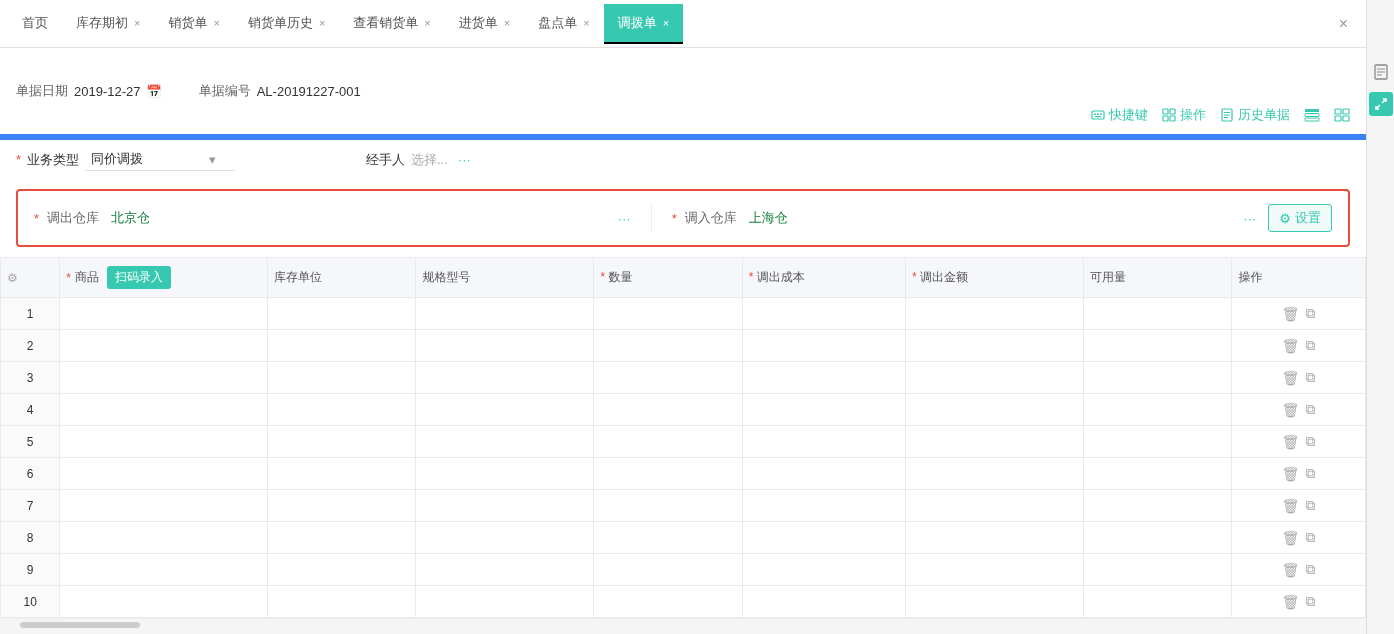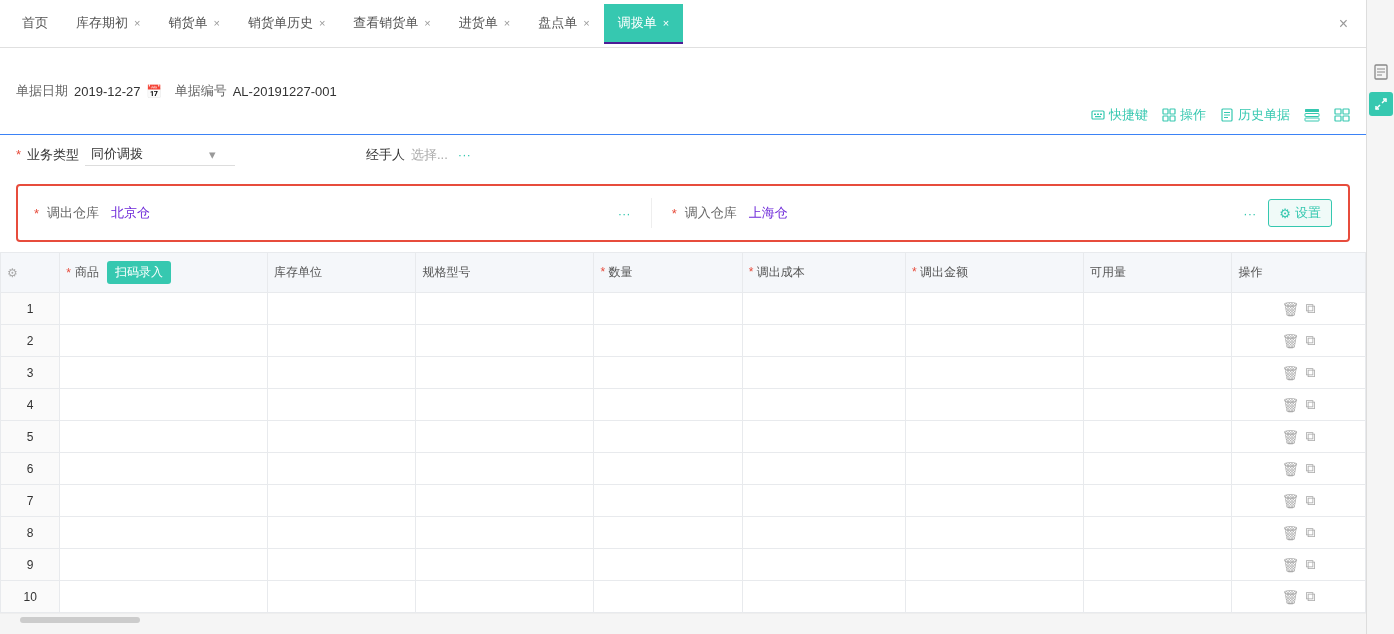--- a/index.html
+++ b/index.html
@@ -10,33 +10,33 @@
       display: flex; align-items: center; background: #fff;
       border-bottom: 1px solid #e0e0e0; padding: 0 8px;
       height: 48px; position: relative;
     }
     .tab-item {
       display: flex; align-items: center; padding: 0 14px; height: 40px;
       cursor: pointer; font-size: 13px; color: #555; border-bottom: 2px solid transparent;
       white-space: nowrap; gap: 6px;
     }
     .tab-item.active {
-      color: #fff; background: #36c8b0; border-bottom: 2px solid #4c1d95;
+      color: #fff; background: #36c8b0; border-bottom: 2px solid #000000;
     }
     .tab-item .close-icon { font-size: 11px; color: #999; cursor: pointer; }
     .tab-item.active .close-icon { color: #fff; }
     .tab-close-btn { margin-left: auto; padding: 0 10px; cursor: pointer; font-size: 16px; color: #999; }
 
     
     .main-content { background: #fff; padding: 0; }
 
     
     .form-header {
-      display: flex; align-items: center; padding: 10px 16px; gap: 12px;
-      border-bottom: 1px solid #3b82f6; background: #fff; justify-content: space-between;
+      display: flex; align-items: center; padding: 10px 16px; gap: 36px;
+      border-bottom: 6px solid #3b82f6; background: #fff; justify-content: space-between;
     }
     .form-header .field-group { display: flex; align-items: center; gap: 6px; }
     .form-header label { color: #666; font-size: 13px; }
     .form-header .value { color: #333; font-size: 13px; }
     .calendar-icon { color: #36c8b0; cursor: pointer; }
 
     .header-actions {
       margin-left: auto; display: flex; align-items: center; gap: 14px; font-size: 13px; color: #36c8b0; margin-top: 48px;
     }
     .header-actions span { display: flex; align-items: center; gap: 4px; cursor: pointer; }
@@ -44,21 +44,21 @@
     
     .red-border-section {
       border: 2px solid #e74c3c; margin: 10px 16px; border-radius: 4px;
       display: flex; align-items: center; padding: 12px 16px; gap: 0;
     }
     .warehouse-field {
       display: flex; align-items: center; gap: 8px; flex: 1;
     }
     .warehouse-field .req { color: #e74c3c; }
     .warehouse-field .field-label { color: #666; }
-    .warehouse-field .field-value { color: #6d28d9; margin-left: 4px; }
+    .warehouse-field .field-value { color: #15803d; margin-left: 4px; }
     .warehouse-field .more-btn { color: #36c8b0; cursor: pointer; margin-left: auto; }
     .field-divider { width: 1px; background: #eee; height: 30px; margin: 0 20px; }
 
     
     .business-row {
       display: flex; align-items: center; padding: 8px 16px 8px 16px; gap: 20px;
     }
     .business-field { display: flex; align-items: center; gap: 6px; min-width: 300px; }
     .business-field .req { color: #e74c3c; }
     .business-select {

